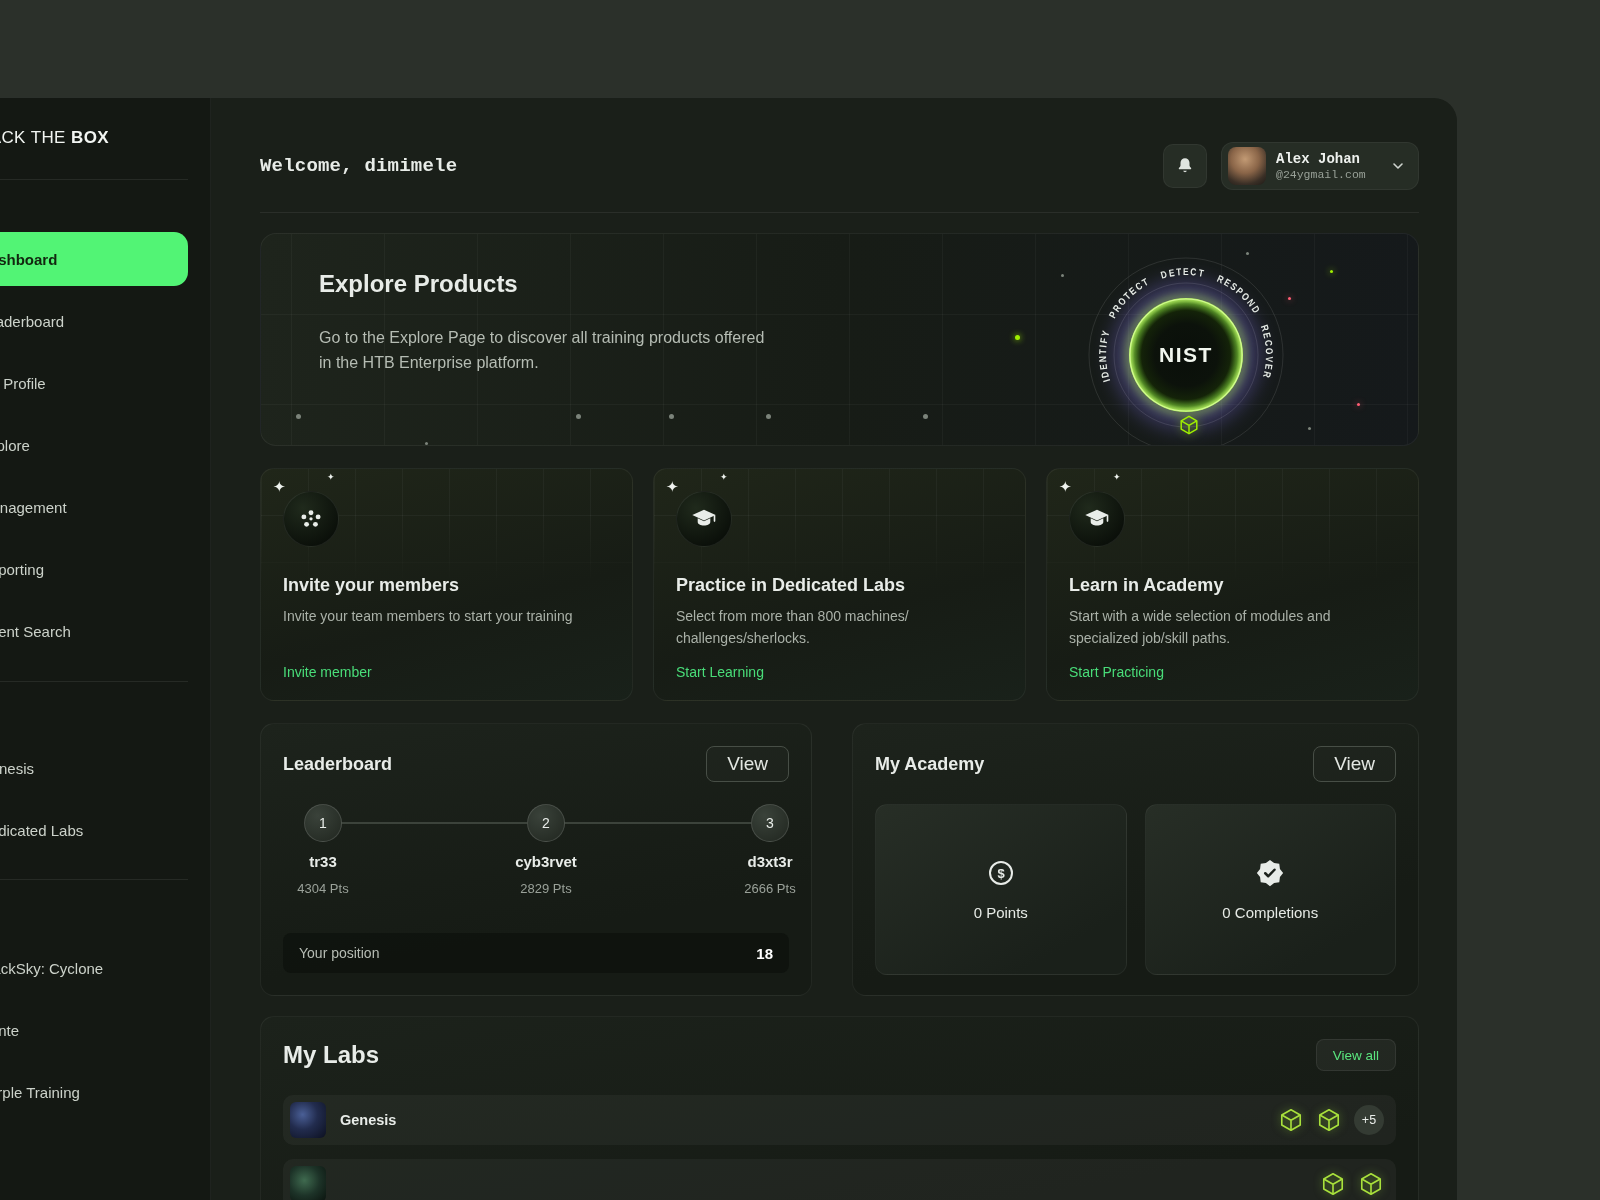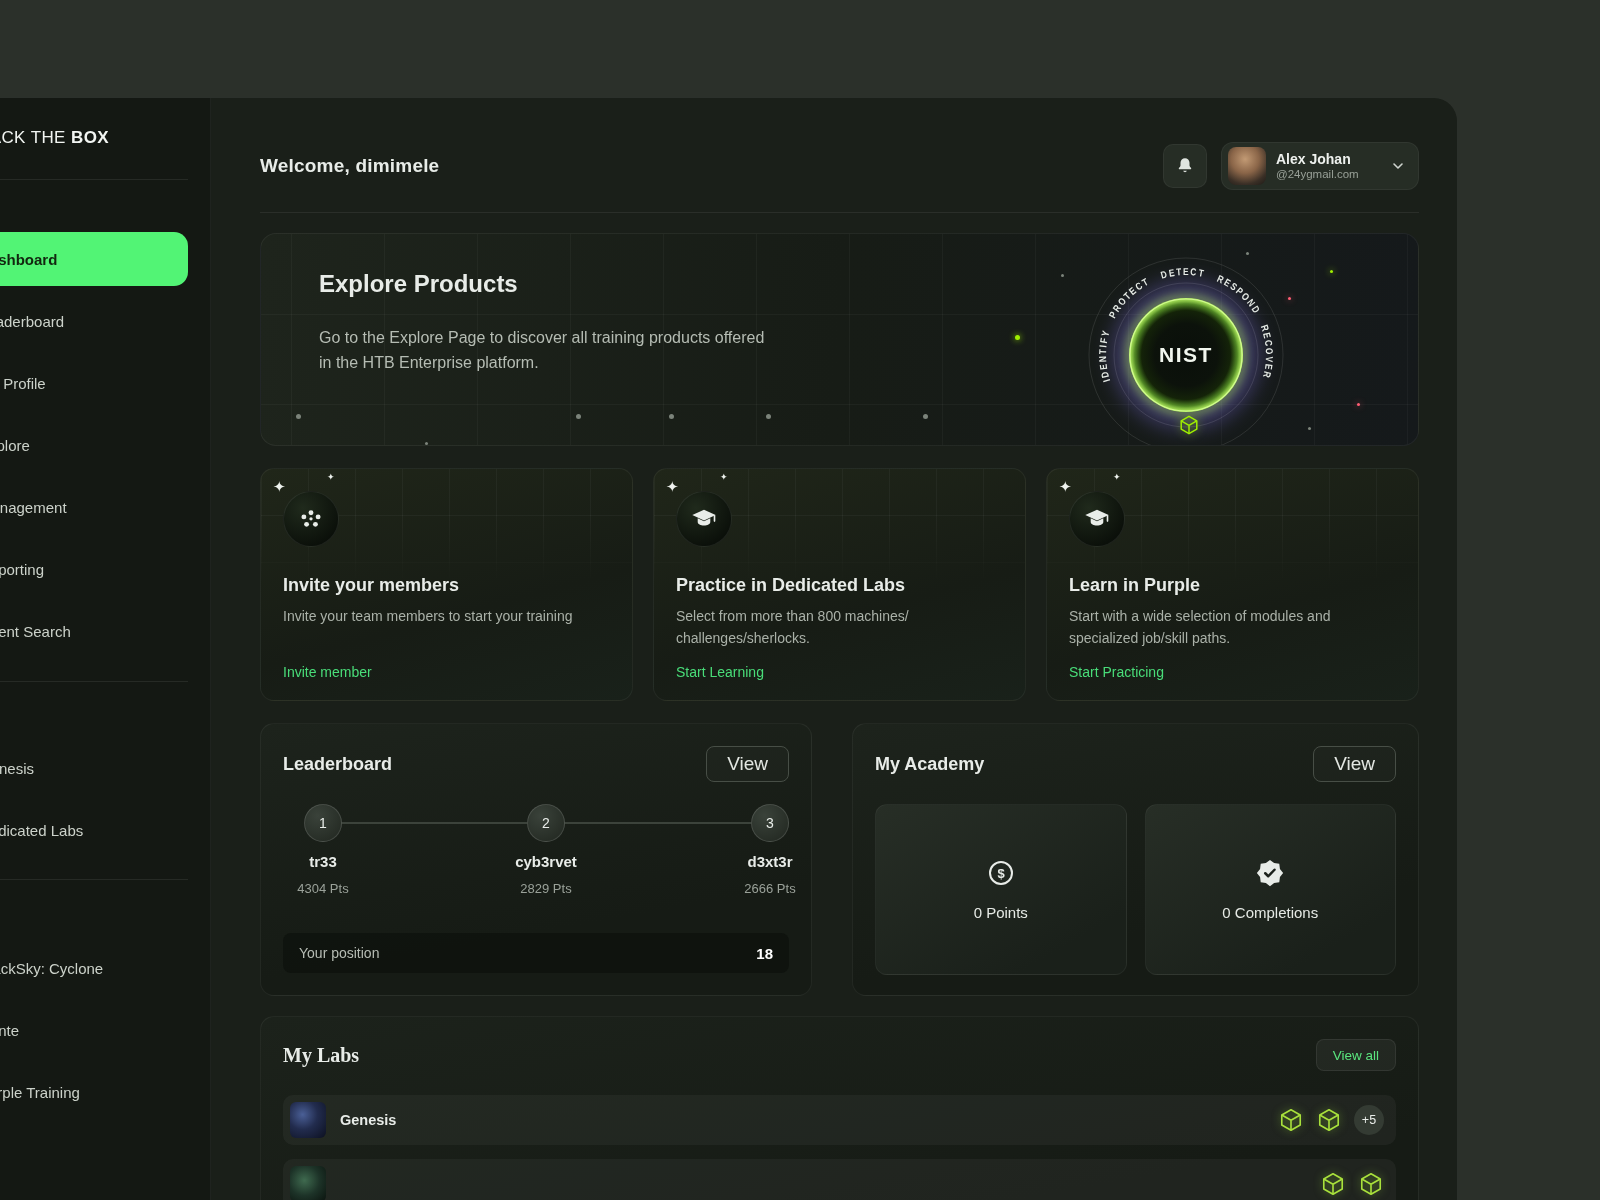--- a/index.html
+++ b/index.html
@@ -31,21 +31,21 @@
     height:62px; display:flex; align-items:center; padding-left:18px;
     color:#ccd2ca; font-size:15px; border-radius:14px; margin-right:22px;
     cursor:pointer; white-space:nowrap;
   }
   .nav-item.active {
     background:#52f475; color:#12260f; font-weight:600;
     height:54px; margin-top:4px; margin-bottom:4px;
   }
   
   .main { flex:1; position:relative; }
-  .topbar { display:flex; align-items:center; justify-content:space-between; margin:44px 38px 0 49px; height:48px; }
+  .topbar { display:flex; align-items:center; justify-content:space-between; margin:44px 38px 0 49px; height:48px;font-family:Liberation Mono, monospace; }
   .welcome { font-size:19px; font-weight:600; letter-spacing:.2px; }
   .top-right { display:flex; align-items:center; gap:14px; }
   .icon-btn {
     width:44px; height:44px; border-radius:10px; background:#262d25;
     border:1px solid rgba(255,255,255,.05); display:flex; align-items:center; justify-content:center; cursor:pointer;
   }
   .user-chip {
     width:198px; height:48px; border-radius:12px; background:#262d25;
     border:1px solid rgba(255,255,255,.05); display:flex; align-items:center;
     padding:0 12px 0 6px; gap:10px; cursor:pointer;justify-content:space-between;
@@ -140,21 +140,21 @@
     border:1px solid rgba(255,255,255,.05);
     display:flex; flex-direction:column; align-items:center; justify-content:center; gap:16px;
   }
   .stat-label { font-size:15px; color:#e6eae5; }
   
   .labs-card {
     margin:20px 38px 0 49px; height:250px; border-radius:14px; padding:22px;
     background:linear-gradient(170deg,#1c221b 0%,#161b15 70%);
     border:1px solid rgba(255,255,255,.06);
   }
-  .labs-title { font-size:20px; font-weight:700;font-family:Liberation Serif, serif; }
+  .labs-title { font-size:24px; font-weight:700; }
   .btn-viewall {
     height:16px; padding:15px 16px; border-radius:8px; background:rgba(255,255,255,.05);
     border:1px solid rgba(255,255,255,.07); color:#5ae57e; font-size:13.5px;
     display:flex; align-items:center; cursor:pointer;
   }
   .lab-row {
     height:50px; border-radius:10px; background:rgba(255,255,255,.045);
     display:flex; align-items:center; padding:0 12px 0 7px; margin-top:14px;
   }
   .lab-row.first { margin-top:24px; }
@@ -338,21 +338,21 @@
       <div class="fcard">
         <span class="sparkle" style="left:12px;top:10px;font-size:15px">✦</span>
         <span class="sparkle" style="left:66px;top:4px;font-size:9px">✦</span>
         <div class="fcard-icon">
           <svg width="28" height="28" viewBox="0 0 24 24" fill="#e9ede9">
             <path d="M12 4L22 8.6 12 13.2 2 8.6z"></path>
             <path d="M6.6 11.4v3.2c0 1.7 2.4 3 5.4 3s5.4-1.3 5.4-3v-3.2L12 13.9z"></path>
             <path d="M21 9.2v4.6" stroke="#e9ede9" stroke-width="1.4" fill="none" stroke-linecap="round"></path>
           </svg>
         </div>
-        <div class="fcard-title">Learn in Purple</div>
+        <div class="fcard-title">Learn in Academy</div>
         <div class="fcard-desc">Start with a wide selection of modules and specialized job/skill paths.</div>
         <div class="fcard-link">Start Practicing</div>
       </div>
     </section>
 
     <section class="mid-row">
 
       <div class="panel-card lb-card">
         <div class="card-head">
           <div class="card-title">Leaderboard</div>

